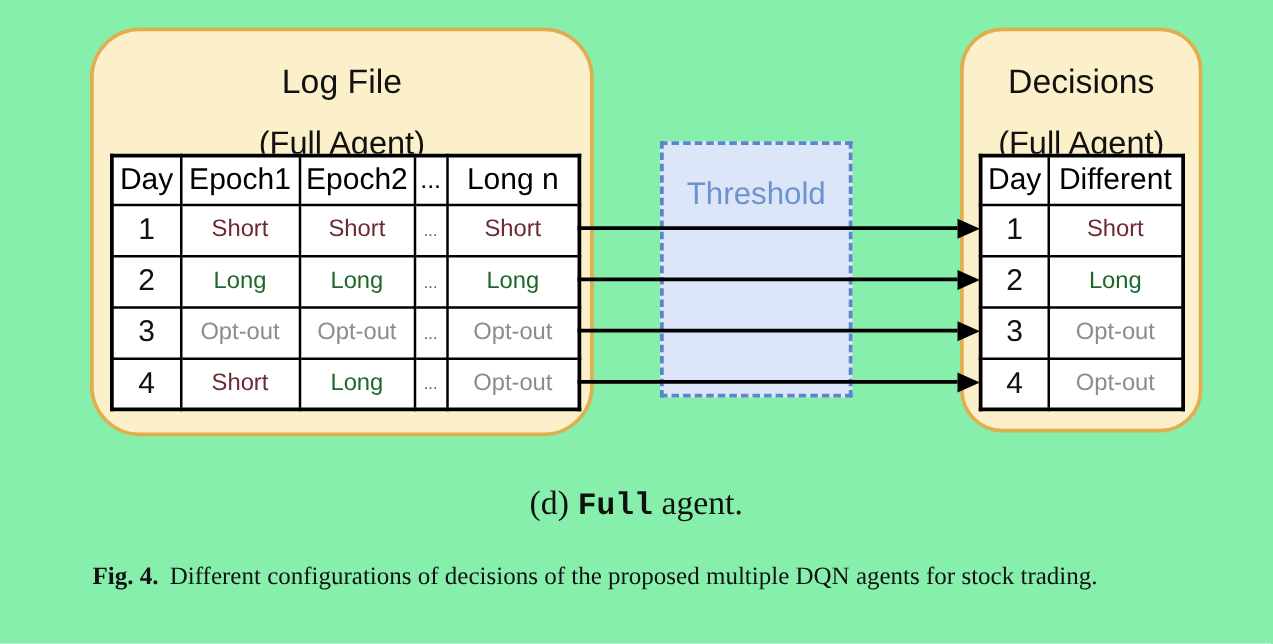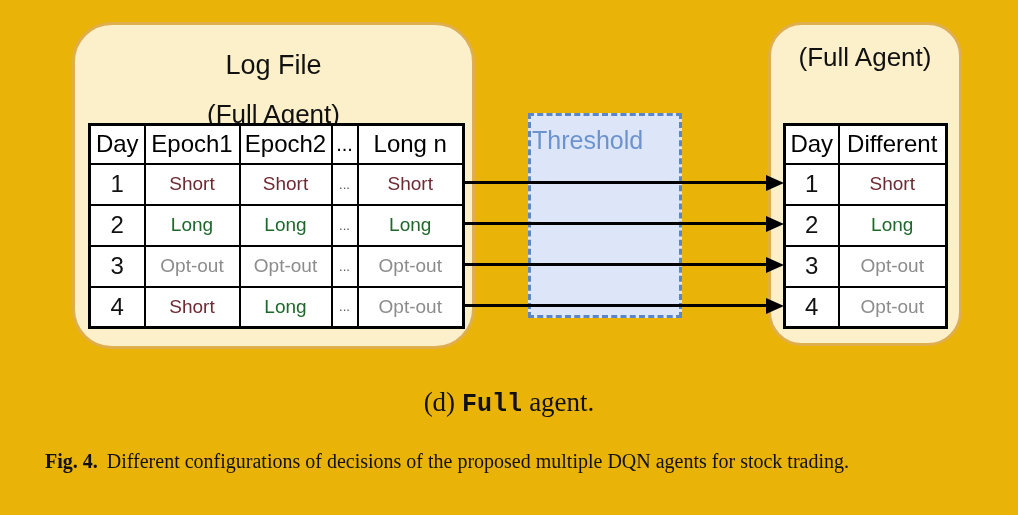--- a/index.html
+++ b/index.html
@@ -1,19 +1,19 @@
 <!DOCTYPE html>
 <html style="--box-fill: #FCF0CA; --box-border: #DFAE4F; --threshold-fill: #DCE6F8; --threshold-border: #5B87C8; --threshold-text: #6D93CF; --arrow: #000000; --short: #6D2A33; --long: #1E682B; --opt-out: #8C8C8C;"><head>
 <meta charset="utf-8">
 <style>
   html,body{margin:0;padding:0;background:#fff;}
   #canvas{
     position:relative;
     width:1018px;height:515px;
-    background:#eab308;
+    background:#86efac;
     font-family:"Liberation Sans", sans-serif;
     overflow:hidden;
   }
   
   .agent-box{
     position:absolute;
     background:var(--box-fill);
     border:3px solid var(--box-border);
     border-radius:40px;
     box-sizing:border-box;
@@ -58,22 +58,22 @@
   
   #threshold-box{
     position:absolute;
     left:528px;top:113px;width:154px;height:205px;
     background:var(--threshold-fill);
     border:3px dashed var(--threshold-border);
     box-sizing:border-box;
     z-index:2;
   }
   #threshold-label{
-    margin:1px;padding-top:9px;
-    text-align:left;
+    margin:16px;padding-top:9px;
+    text-align:center;
     font-size:25px;
     color:var(--threshold-text);
   }
   
   .arrow{position:absolute;left:462px;width:322px;height:16px;z-index:3;}
   .arrow .shaft{
     position:absolute;left:0;top:6.5px;width:304px;height:3px;
     background:var(--arrow);
   }
   .arrow .head{
@@ -89,21 +89,21 @@
     font-family:"Liberation Serif", serif;
     font-size:27px;color:#111;
   }
   #subfig-caption .mono{
     font-family:"Liberation Mono", monospace;
     font-size:25px;font-weight:600;
     margin:0 0.28em;
     text-align:right;
   }
   #fig-caption{
-    position:absolute;left:45px;top:450px;width:910px;
+    position:absolute;left:74px;top:450px;width:910px;
     font-family:"Liberation Serif", serif;
     font-size:20px;color:#111;
   }
   #fig-caption .fig-label{font-weight:bold;margin-right:0.45em;}
 </style>
 </head>
 <body>
 
 <div id="canvas">
 
@@ -174,20 +174,21 @@
   <div class="arrow" style="top:256.5px">
     <div class="shaft"></div>
     <div class="head"></div>
   </div>
   <div class="arrow" style="top:297.5px">
     <div class="shaft"></div>
     <div class="head"></div>
   </div>
 
   <div id="decisions-box" class="agent-box">
+    <p class="box-title">Decisions</p>
     <p class="box-subtitle">(Full Agent)</p>
   </div>
 
   <table id="decisions-table" class="data-table">
     <colgroup>
       <col style="width:54px">
         <col style="width:108px">
     </colgroup>
     <tbody>
         <tr class="hdr">

